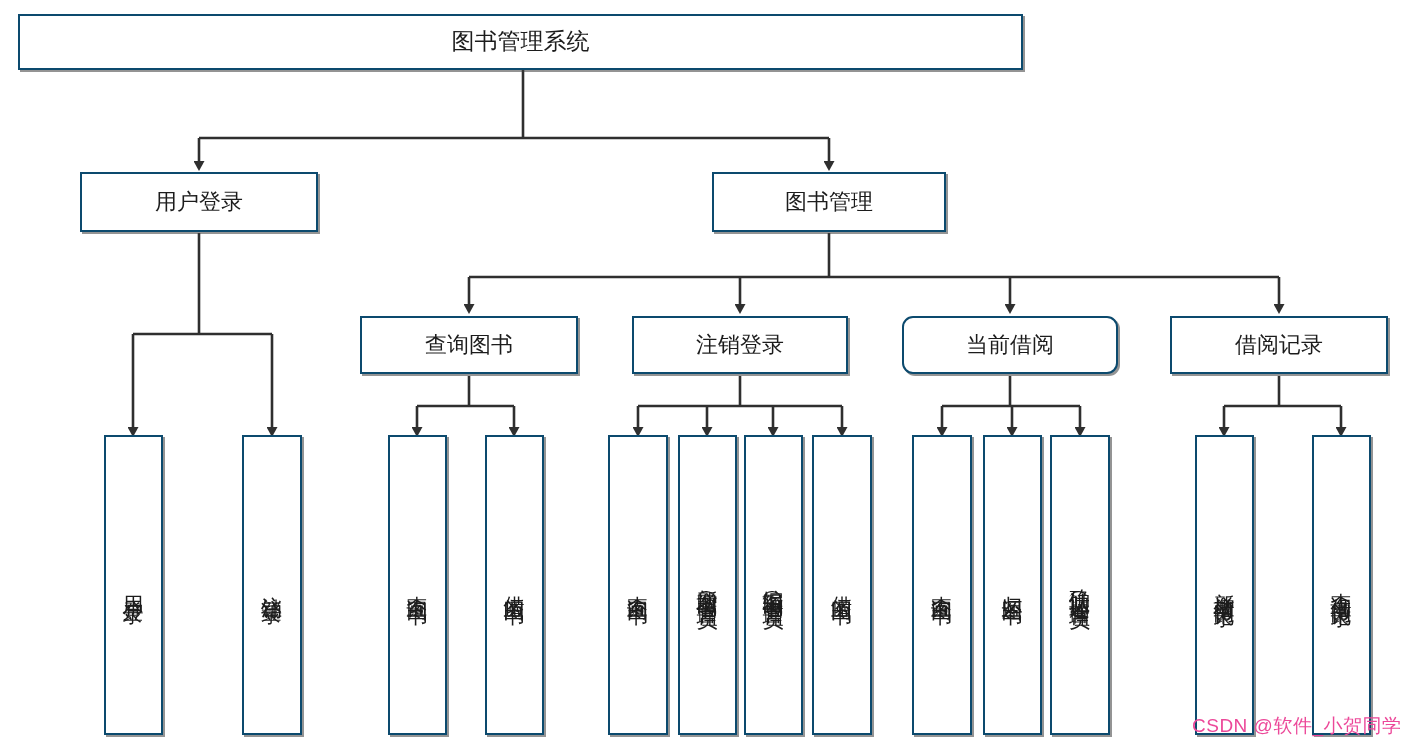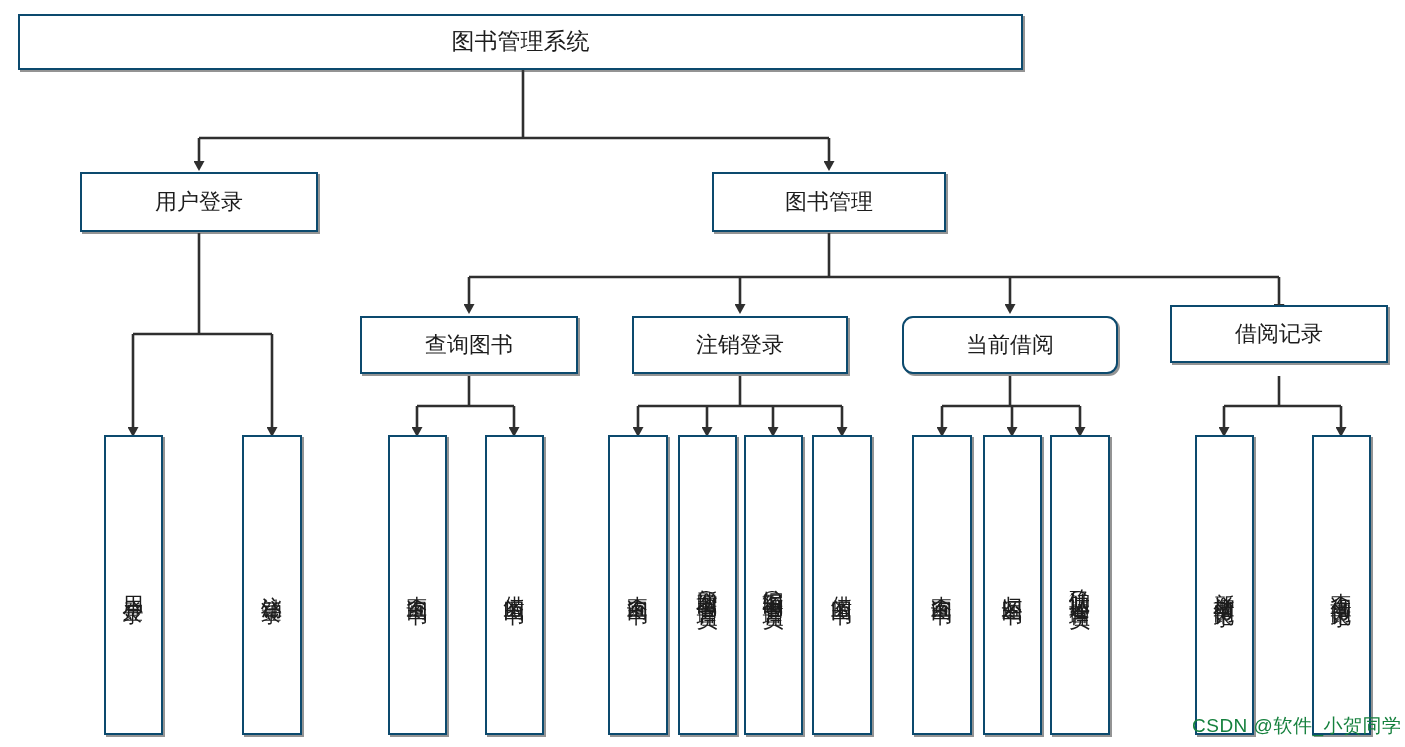--- a/index.html
+++ b/index.html
@@ -55,21 +55,21 @@
     writing-mode: vertical-rl;
     text-orientation: upright;
     font-size: 21px;
     letter-spacing: 3px;
     line-height: 1.0;
     white-space: nowrap;
   }
   .watermark {
     position: absolute;
     font-size: 19px;
-    color: #15803d;
+    color: #ec4899;
     white-space: nowrap;
     letter-spacing: 0.5px;
   }
 </style>
 </head>
 <body>
 
 <div id="canvas">
 
   <svg class="edges" viewBox="0 0 1405 747" xmlns="http://www.w3.org/2000/svg">
@@ -135,21 +135,21 @@
 
   <div class="node horizontal" style="left:360px; top:316px; width:218px; height:58px;">
     <span class="label">查询图书</span>
   </div>
   <div class="node horizontal" style="left:632px; top:316px; width:216px; height:58px;">
     <span class="label">注销登录</span>
   </div>
   <div class="node horizontal" style="left:902px; top:316px; width:216px; height:58px;border-radius:11px;">
     <span class="label">当前借阅</span>
   </div>
-  <div class="node horizontal" style="left:1170px; top:305px; width:218px; height:58px;">
+  <div class="node horizontal" style="left:1170px; top:316px; width:218px; height:58px;">
     <span class="label">借阅记录</span>
   </div>
 
   <div class="node vertical" style="left:104px; top:435px; width:59px; height:300px;">
     <span class="label">用户登录</span>
   </div>
   <div class="node vertical" style="left:242px; top:435px; width:60px; height:300px;">
     <span class="label">注销登录</span>
   </div>
 

